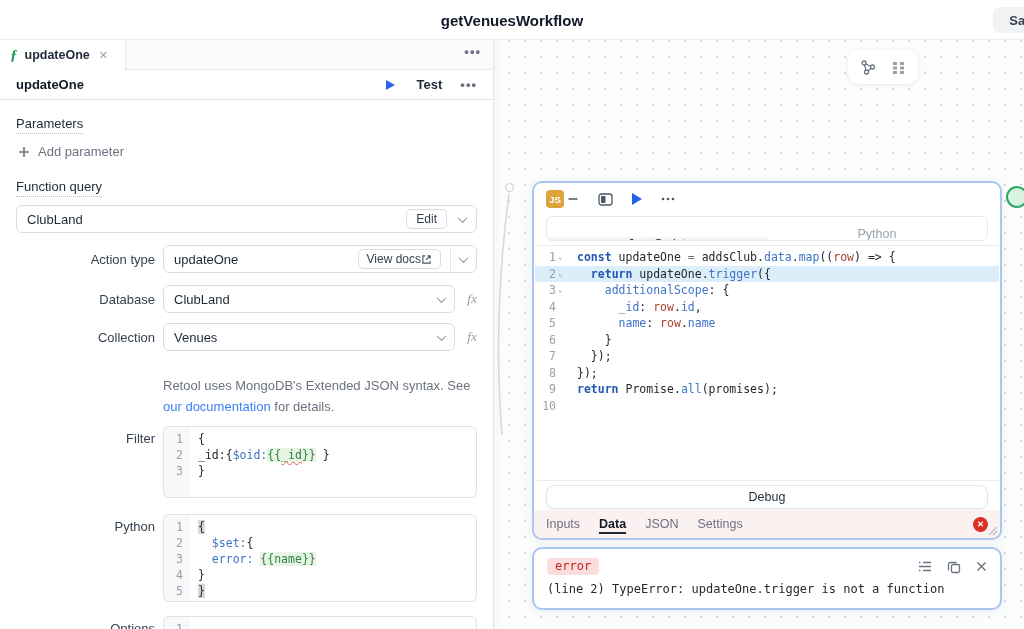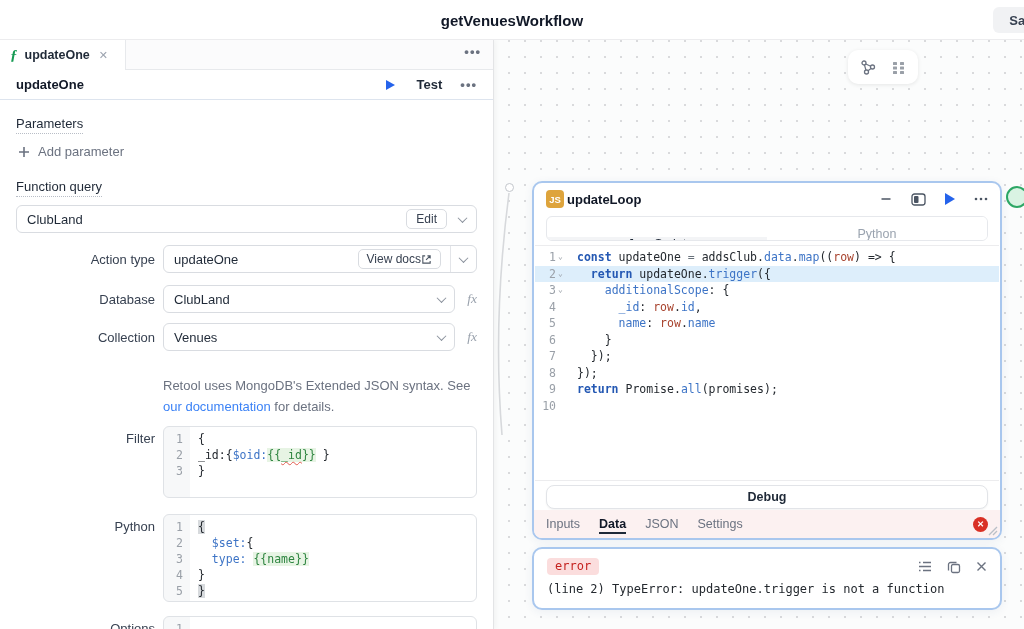--- a/index.html
+++ b/index.html
@@ -85,21 +85,21 @@
   .seg.active { background:#f3f4f6; color:#1f2937; font-weight:500;margin-top:20px; }
   .seg.inactive { background:#fff; color:#9aa3af; }
 
   .node-code { position:absolute; top:62px; left:1px; right:1px; height:236px; border-top:1px solid #ececee; border-bottom:1px solid #ececee; font-family:"DejaVu Sans Mono",monospace; font-size:11.5px; line-height:16.5px; overflow:hidden; background:#fff; padding-top:3px; }
   .node-code .cline { display:flex; }
   .node-code .cline.hl { background:#ddeefb; }
   .node-code .gut { width:36px; flex:none; display:flex; justify-content:flex-end; align-items:center; color:#9aa0a8; padding-right:5px; gap:2px; }
   .fold { font-size:8px; color:#9aa0a8; width:8px; line-height:1; }
   .node-code .code { white-space:pre; padding-left:6px; }
 
-  .debug-btn { position:absolute; left:12px; right:12px; top:302px; height:24px; background:#fff; border:1px solid #e2e4e8; border-radius:8px; font-size:12.5px; font-weight:700; color:#1f2937; display:flex; align-items:center; justify-content:center; box-shadow:0 1px 2px rgba(0,0,0,0.05); font-family:inherit; }
+  .debug-btn { position:absolute; left:12px; right:12px; top:302px; height:24px; background:#fff; border:1px solid #e2e4e8; border-radius:8px; font-size:12.5px; font-weight:400; color:#1f2937; display:flex; align-items:center; justify-content:center; box-shadow:0 1px 2px rgba(0,0,0,0.05); font-family:inherit; }
   .node-footer { position:absolute; left:0; right:0; bottom:0; height:28px; background:#fcf1f1; border-radius:0 0 8px 8px; display:flex; align-items:center; padding:0 12px; gap:19px; font-size:12.5px; }
   .ft { color:#6b7280; font-weight:500; cursor:pointer; }
   .ft.active { color:#111827; font-weight:700; box-shadow:0 2px 0 #1f2937; padding-bottom:1px; }
   .err-circle { margin-left:auto; width:15px; height:15px; border-radius:50%; background:#d93025; color:#fff; font-size:8.5px; font-weight:700; display:flex; align-items:center; justify-content:center; }
   .resize-handle { position:absolute; right:2px; bottom:2px; }
 
   
   .error-panel { position:absolute; left:38px; top:507px; width:470px; height:63px; background:#fff; border:2px solid #a9c7ee; border-radius:10px; box-shadow:0 2px 10px rgba(40,70,130,0.07); padding:9px 13px; }
   .error-row { display:flex; align-items:center; }
   .error-badge { font-family:"DejaVu Sans Mono",monospace; font-size:12px; color:#c5221f; background:#fbdddd; border-radius:4px; padding:1px 8px 2px 8px; }
@@ -226,21 +226,21 @@
           <div class="cline">
             <span class="gut"><span>1</span></span>
             <span class="code"><span class="tk-hb">{</span></span>
           </div>
           <div class="cline">
             <span class="gut"><span>2</span></span>
             <span class="code"><span class="tk-d">  </span><span class="tk-p">$set:</span><span class="tk-d">{</span></span>
           </div>
           <div class="cline">
             <span class="gut"><span>3</span></span>
-            <span class="code"><span class="tk-d">  </span><span class="tk-p">type:</span><span class="tk-d"> </span><span class="tk-g">{{name}}</span></span>
+            <span class="code"><span class="tk-d">  </span><span class="tk-p">error:</span><span class="tk-d"> </span><span class="tk-g">{{name}}</span></span>
           </div>
           <div class="cline">
             <span class="gut"><span>4</span></span>
             <span class="code"><span class="tk-d">}</span></span>
           </div>
           <div class="cline">
             <span class="gut"><span>5</span></span>
             <span class="code"><span class="tk-hb">}</span></span>
           </div>
         </div>
@@ -279,21 +279,20 @@
           <rect x="9" y="6.5" width="4" height="3" rx="0.5"></rect>
           <rect x="2" y="11" width="4" height="3" rx="0.5"></rect>
           <rect x="9" y="11" width="4" height="3" rx="0.5"></rect>
         </g>
       </svg>
   </div>
 
   <div class="node">
     <div class="node-header">
       <span class="js-badge">JS</span>
-      <span class="node-title">updateLoop</span>
       <span class="nh-icons">
         <svg width="12" height="12" viewBox="0 0 12 12">
             <path d="M1.5 6h9" stroke="#4b5563" stroke-width="1.5"></path>
           </svg>
         <svg width="15" height="13" viewBox="0 0 15 13">
             <rect x="1" y="1" width="13" height="11" rx="2.5" fill="none" stroke="#4b5563" stroke-width="1.3"></rect>
             <rect x="3" y="3" width="4.5" height="7" rx="1" fill="#4b5563"></rect>
           </svg>
         <span class="node-play"></span>
         <svg width="14" height="4" viewBox="0 0 14 4">

